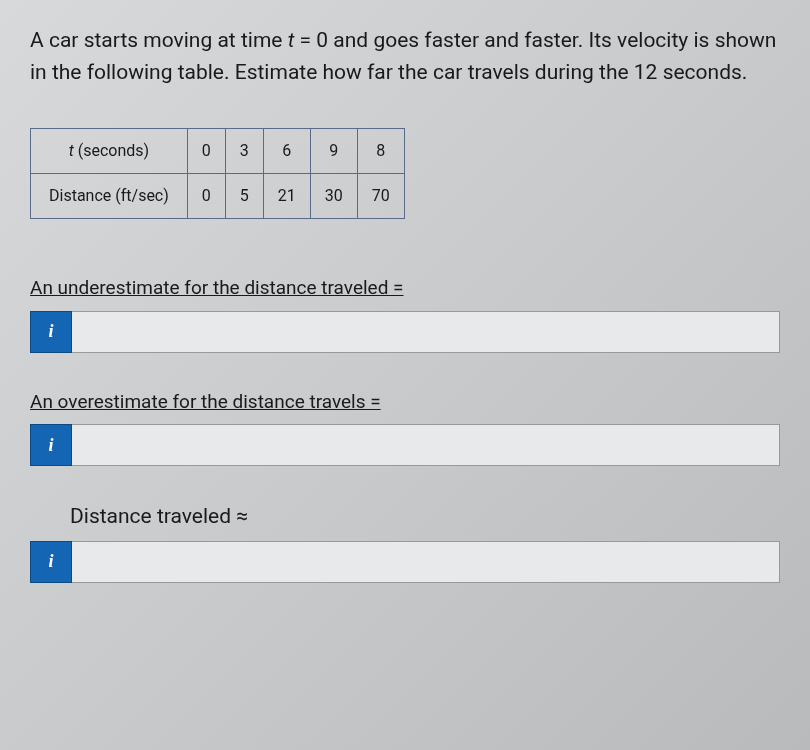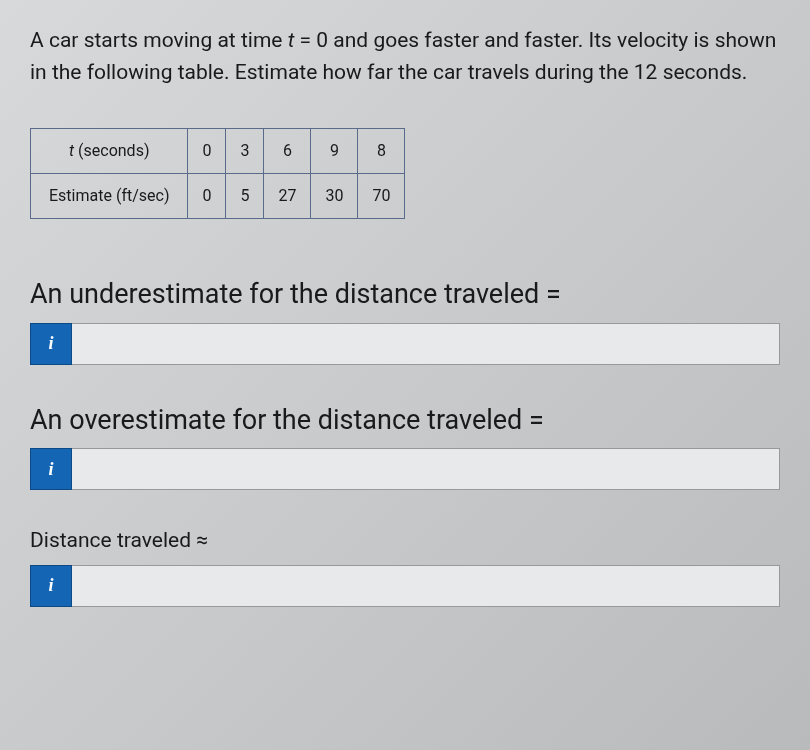--- a/index.html
+++ b/index.html
@@ -41,21 +41,22 @@
       padding-right: 18px;
     }
     table.data-table .row-label .var {
       font-style: italic;
     }
     .question-block {
       margin-bottom: 35px;
     }
     .question-label {
       margin-bottom: 8px;
-      font-size: 27px;
+      font-size: 19px;
+      text-decoration: underline;
     }
     .input-row {
       display: flex;
       align-items: stretch;
       width: 100%;
       height: 42px;
     }
     .info-button {
       width: 42px;
       height: 42px;
@@ -78,20 +79,21 @@
       border: 1px solid #999;
       border-left: none;
       background: #e8e9ea;
       padding: 0 10px;
       font-size: 18px;
       outline: none;
     }
     .sub-label {
       margin-top: 18px;
       margin-bottom: 8px;
+      margin-left: 40px;
     }
   </style>
 </head>
 <body>
 
 <div class="problem-text">
   <span>A car starts moving at time </span><span class="math-var">t</span><span> = 0 and goes faster and faster. Its velocity is shown in the following table. Estimate how far the car travels during the 12 seconds.</span>
 </div>
 
 <table class="data-table">
@@ -100,40 +102,40 @@
     <td class="row-label">
       <span class="var">t</span><span> (seconds)</span>
     </td>
     <td>0</td>
     <td>3</td>
     <td>6</td>
     <td>9</td>
     <td>8</td>
   </tr>
   <tr>
-    <td class="row-label">Estimate (ft/sec)</td>
+    <td class="row-label">Distance (ft/sec)</td>
     <td>0</td>
     <td>5</td>
-    <td>27</td>
+    <td>21</td>
     <td>30</td>
     <td>70</td>
   </tr>
 </tbody>
   </table>
 
 <div class="question-block">
   <div class="question-label">An underestimate for the distance traveled  =</div>
   <div class="input-row">
     <div class="info-button">i</div>
     <input type="text" class="answer-input" value="" style="">
   </div>
 </div>
 
 <div class="question-block">
-  <div class="question-label">An overestimate for the distance traveled  =</div>
+  <div class="question-label">An overestimate for the distance travels  =</div>
   <div class="input-row">
     <div class="info-button">i</div>
     <input type="text" class="answer-input" value="" style="">
   </div>
 </div>
 
 <div class="question-block">
   <div class="sub-label">Distance traveled  ≈</div>
   <div class="input-row">
     <div class="info-button">i</div>

